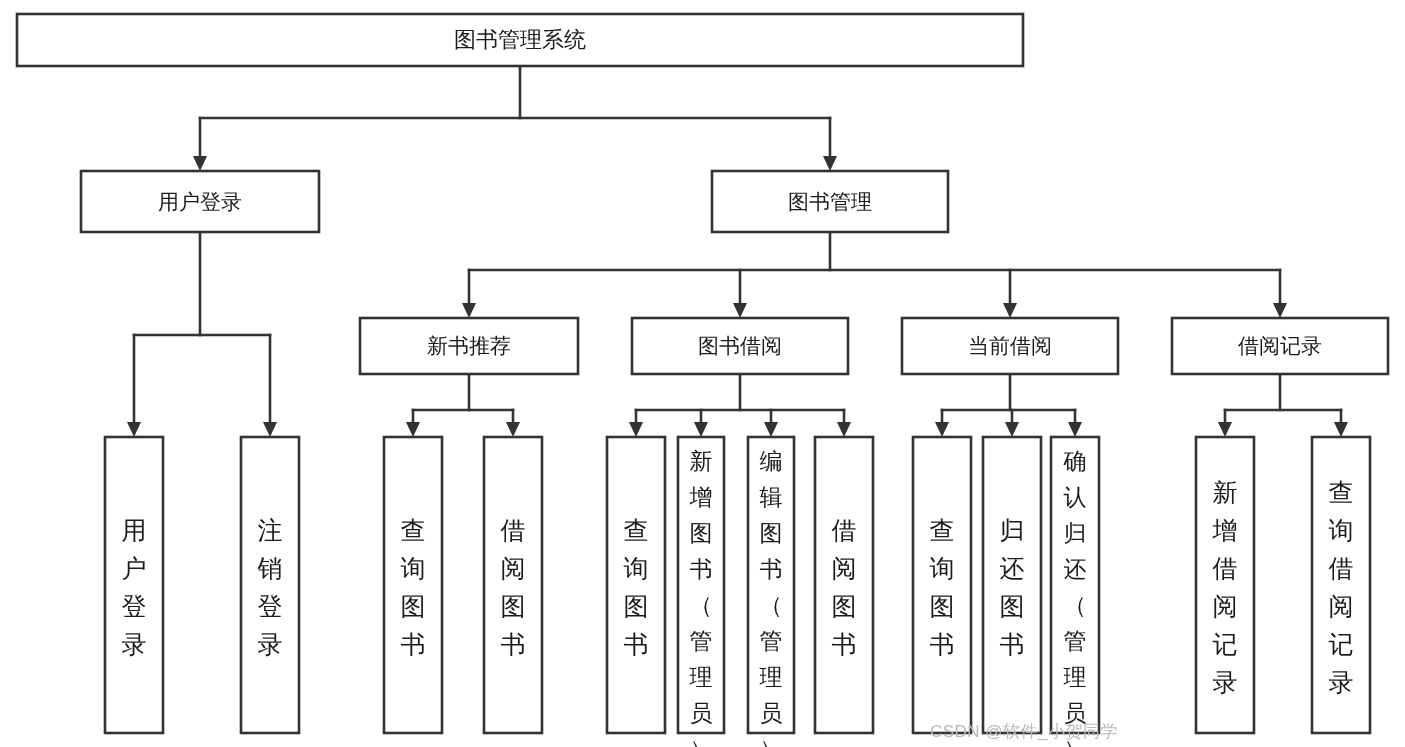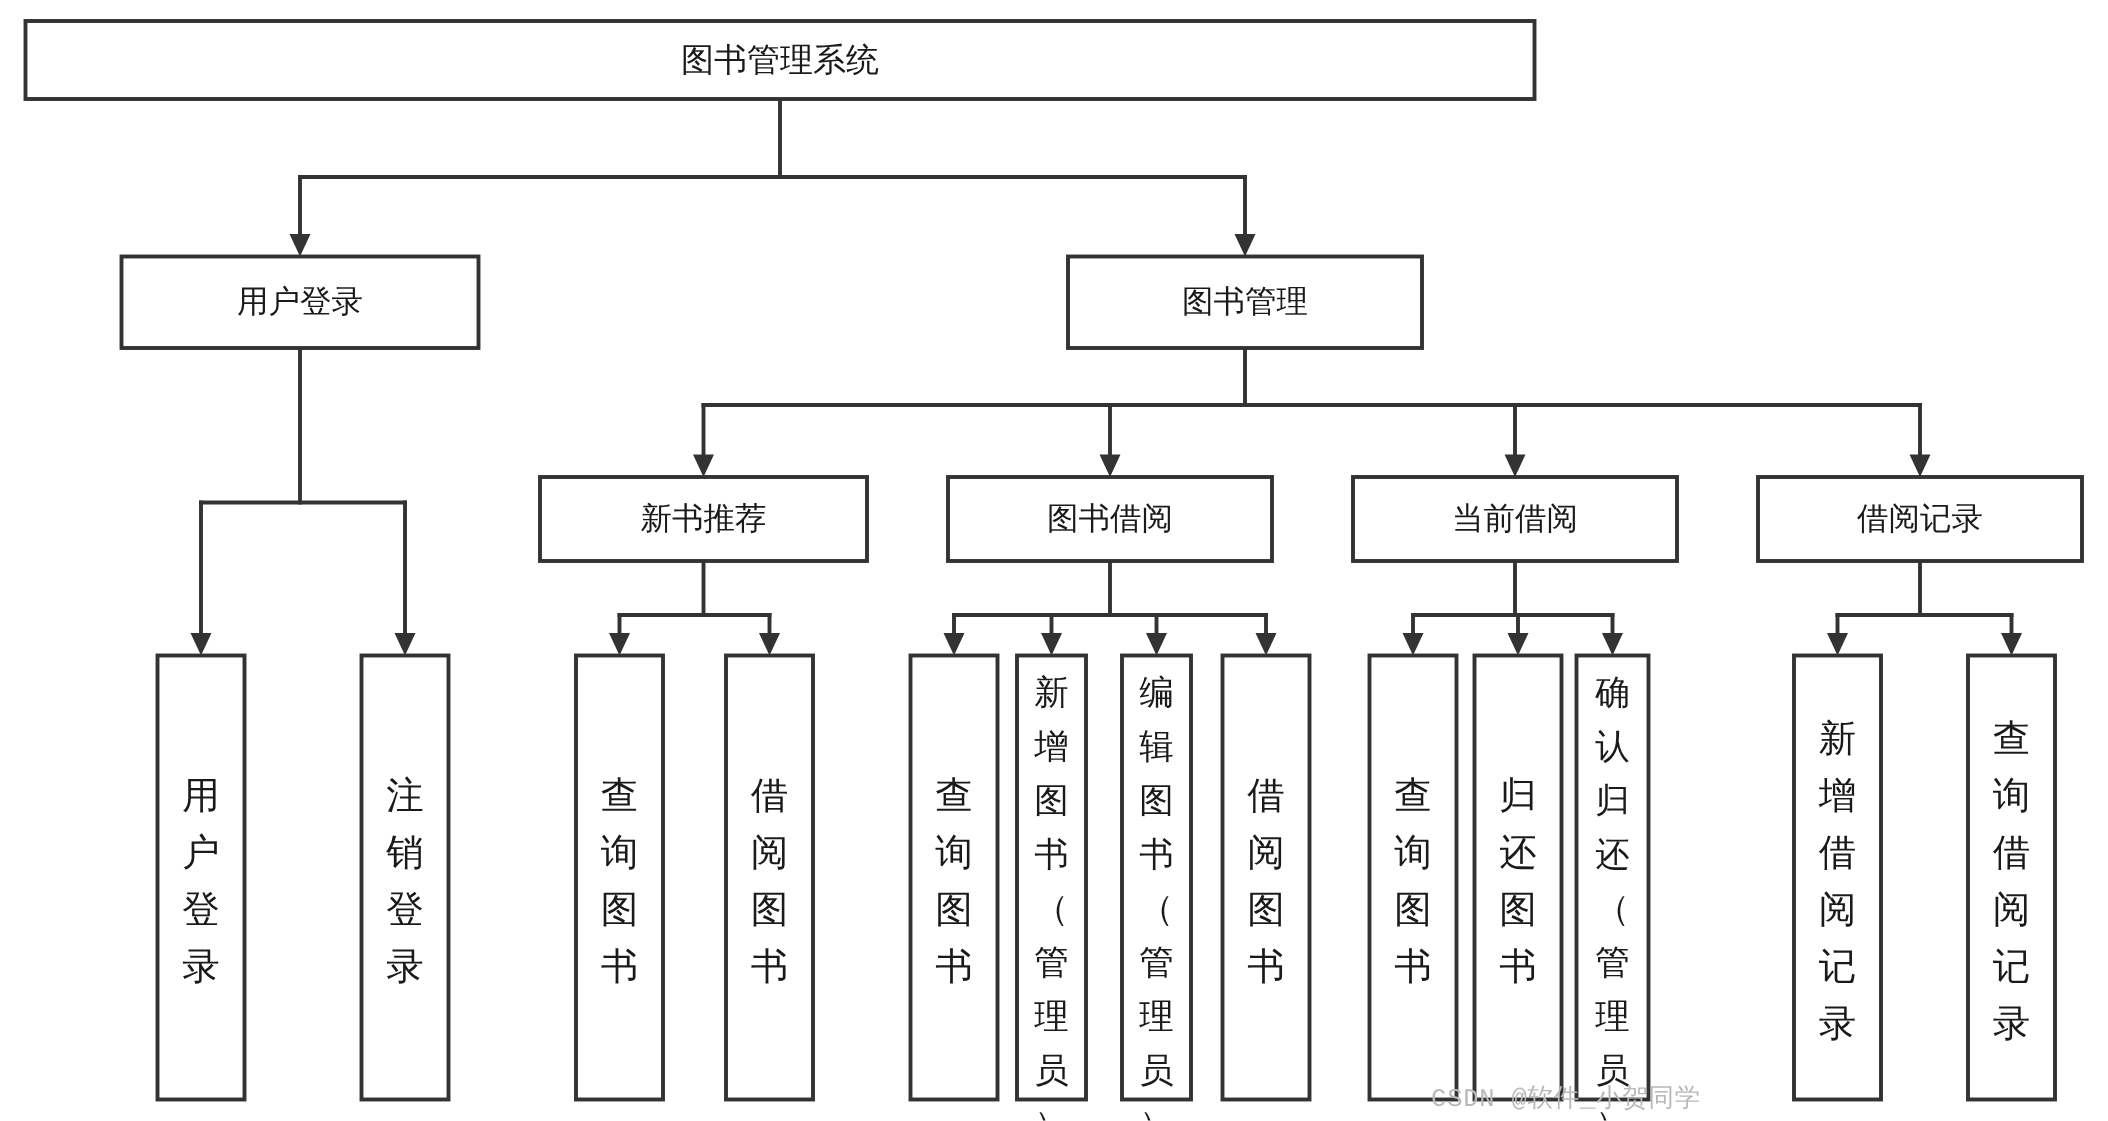--- a/index.html
+++ b/index.html
@@ -55,23 +55,23 @@
     fill: #1a1a1a;
     font-family: "DejaVu Sans", "Liberation Sans", sans-serif;
     font-size: 25px;
     text-anchor: middle;
   }
   .vlabel.narrow {
     font-size: 23px;
   }
   .watermark {
     position: absolute;
-    right: 4px;
+    right: 20px;
     bottom: 4px;
-    font-family: Liberation Mono, monospace;
+    font-family: Liberation Sans, sans-serif;
     font-size: 17px;
     color: #b9b9b9;
     letter-spacing: 0.5px;
     white-space: nowrap;
     pointer-events: none;
     margin-top: 38px;
   }
 </style>
 </head>
 <body>

